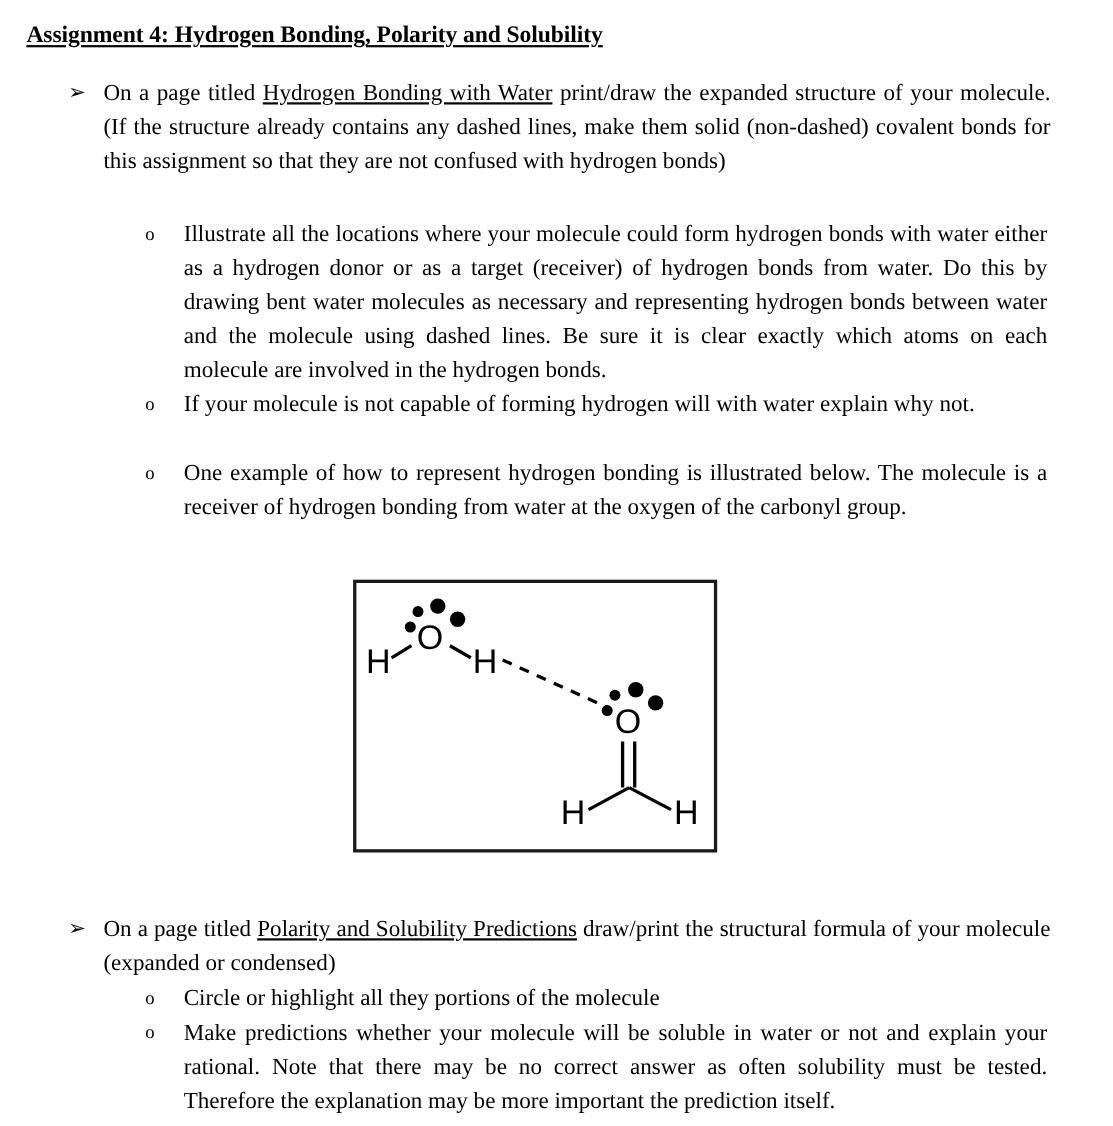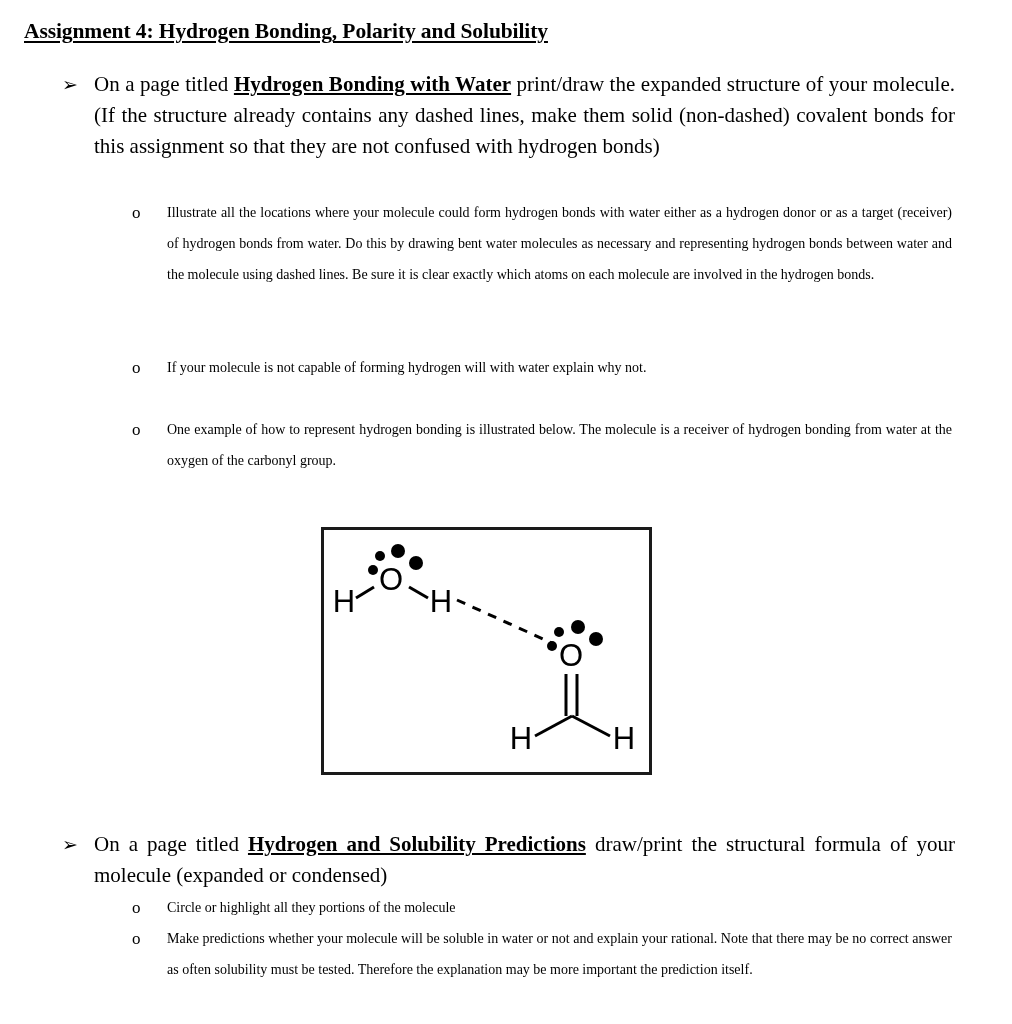--- a/index.html
+++ b/index.html
@@ -66,29 +66,29 @@
     align-items: flex-start;
   }
   .lvl2 .marker {
     width: 35px;
     flex: 0 0 35px;
     font-size: 17px;
     line-height: 31px;
     box-sizing: border-box;
   }
   .lvl2 .body {
-    font-size: 14px;
+    font-size: 21px;
     line-height: 31px;
     text-align: justify;
     text-justify: inter-word;
   }
   .lvl2.nojust .body { text-align: left; }
 
   .u-bold {
-    font-weight: bold;
+    font-weight: normal;
     text-decoration: underline;
     text-underline-offset: 2px;
   }
 
   
   .figure-box {
     position: absolute;
     left: 321px;
     top: 527px;
     width: 331px;
@@ -166,21 +166,21 @@
       <line x1="248" y1="186" x2="211" y2="206" stroke="#000" stroke-width="3"></line>
       <line x1="248" y1="186" x2="286" y2="206" stroke="#000" stroke-width="3"></line>
 
       <text class="atom-label" x="197" y="219" text-anchor="middle">H</text>
       <text class="atom-label" x="300" y="219" text-anchor="middle">H</text>
     </svg>
   </div>
 
   <div class="lvl1" style="left:60px; top:829px; width:895px;">
     <span class="marker">➢</span>
-    <span class="body"><span>On a page titled </span><span class="u-bold">Hydrogen and Solubility Predictions</span><span> draw/print the structural formula of your molecule (expanded or condensed)</span></span>
+    <span class="body"><span>On a page titled </span><span class="u-bold">Polarity and Solubility Predictions</span><span> draw/print the structural formula of your molecule (expanded or condensed)</span></span>
   </div>
 
   <div class="lvl2 nojust" style="left:132px; top:892px; width:820px;">
     <span class="marker">o</span>
     <span class="body">Circle or highlight all they portions of the molecule</span>
   </div>
 
   <div class="lvl2" style="left:132px; top:923px; width:820px;">
     <span class="marker">o</span>
     <span class="body">Make predictions whether your molecule will be soluble in water or not and explain your rational.  Note that there may be no correct answer as often solubility must be tested.  Therefore the explanation may be more important the prediction itself.</span>

